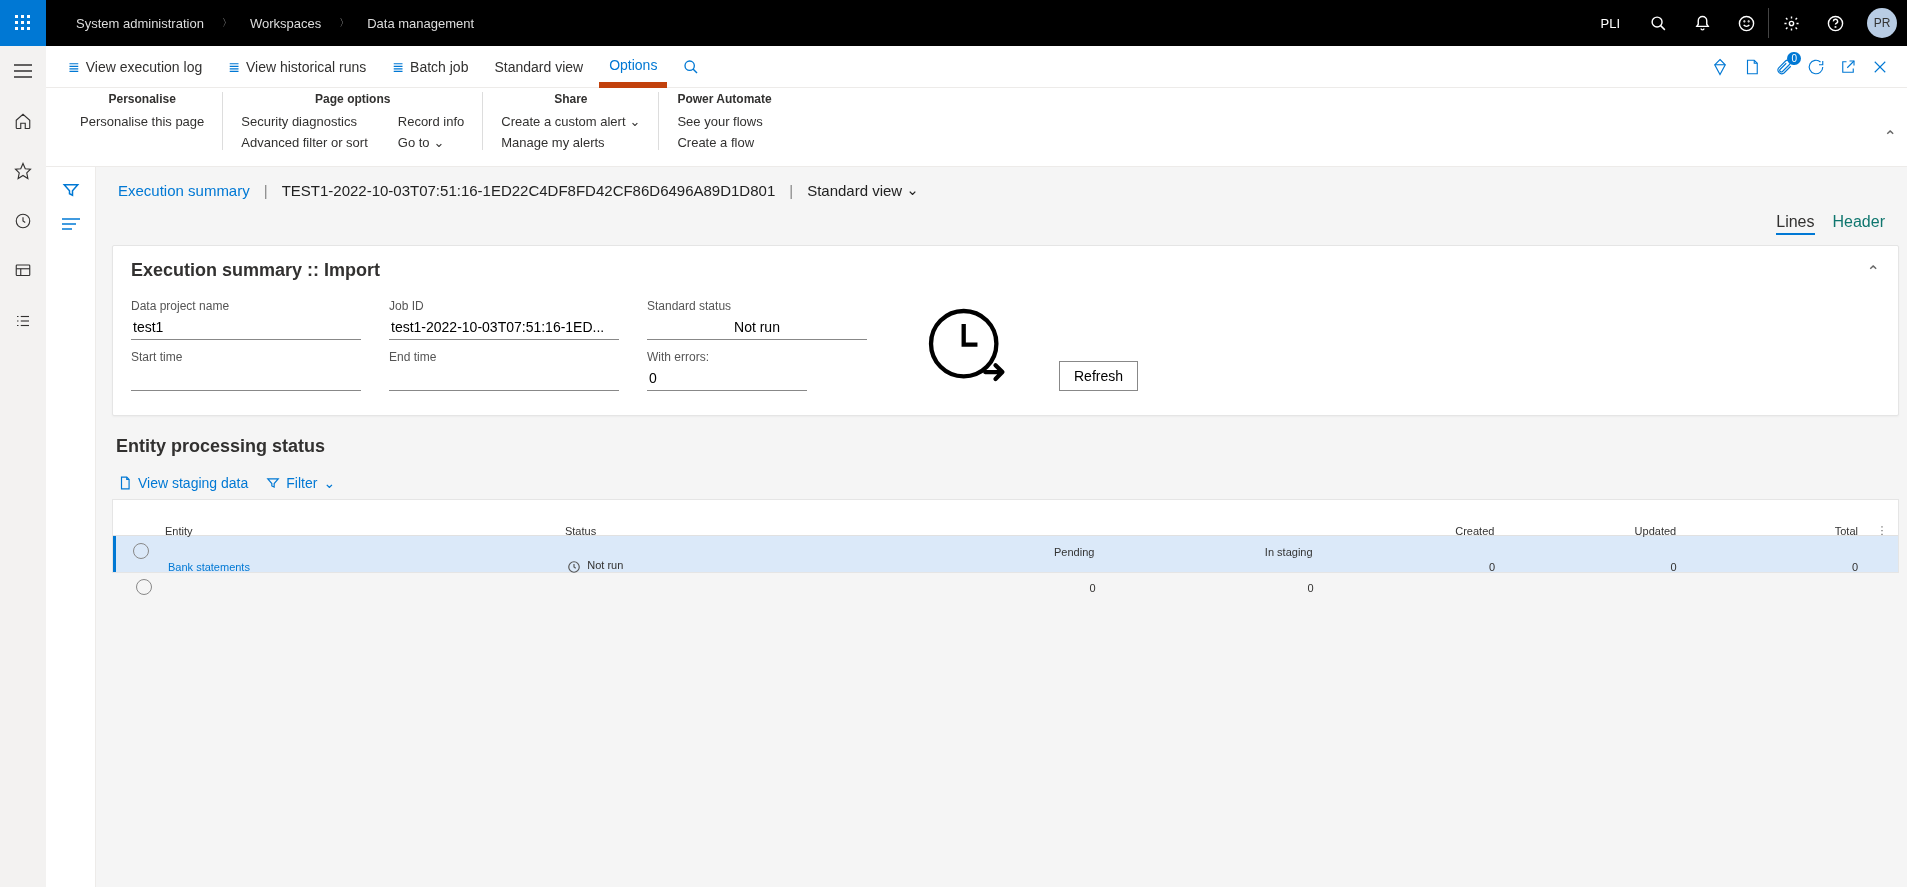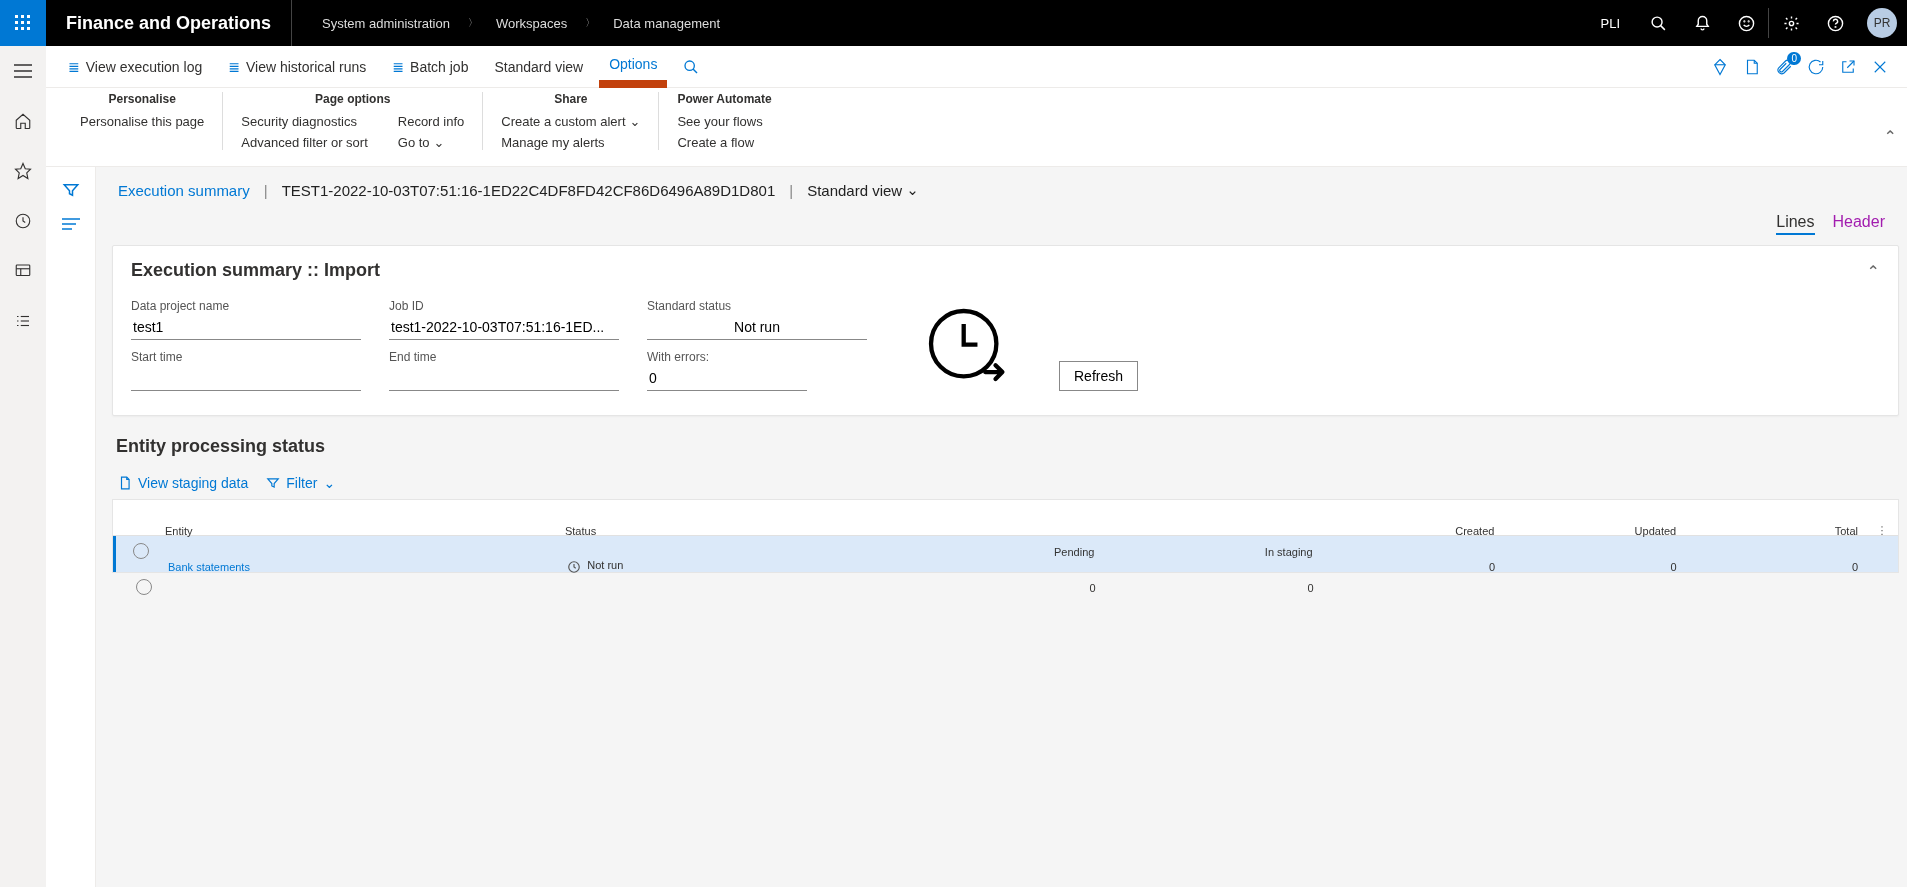--- a/index.html
+++ b/index.html
@@ -21,21 +21,21 @@
 
 .shell { display: flex; height: calc(100% - 46px); }
 .leftnav { width: 46px; background: #f3f2f1; display: flex; flex-direction: column; align-items: center; padding-top: 6px; gap: 12px; }
 .leftnav .navicon { width: 46px; height: 38px; display: flex; align-items: center; justify-content: center; cursor: pointer; color: #323130; }
 
 .main { flex: 1; display: flex; flex-direction: column; min-width: 0; }
 
 
 .actionbar { height: 42px; display: flex; align-items: center; border-bottom: 1px solid #edebe9; padding: 0 12px; gap: 6px; }
 .act-btn { display: flex; align-items: center; gap: 6px; padding: 4px 10px; font-size: 14px; cursor: pointer; white-space: nowrap; }
-.act-btn.active { color: #0078d4; border-bottom: 8px solid #c2410c; padding-bottom: 1px; height: 42px; }
+.act-btn.active { color: #0078d4; border-bottom: 6px solid #c2410c; padding-bottom: 1px; height: 42px; }
 .act-btn .list-icon { color: #0078d4; }
 .actionbar-right { margin-left: auto; display: flex; align-items: center; gap: 14px; padding-right: 6px; }
 .actionbar-right .aicon { cursor: pointer; color: #0078d4; display: flex; align-items: center; position: relative; }
 .badge { position: absolute; top: -6px; right: -8px; background: #0078d4; color: #fff; border-radius: 8px; font-size: 10px; padding: 0 4px; line-height: 13px; }
 
 
 .ribbon { display: flex; padding: 4px 16px 16px 16px; border-bottom: 1px solid #edebe9; position: relative; }
 .ribbon-group { padding: 0 18px; border-right: 1px solid #ddd; }
 .ribbon-group:last-of-type { border-right: none; }
 .ribbon-group h4 { font-size: 12px; font-weight: 600; text-align: center; margin-bottom: 8px; }
@@ -50,21 +50,21 @@
 .content-side .cicon { color: #0078d4; cursor: pointer; }
 .content-main { flex: 1; overflow: auto; padding: 0 8px 16px 16px; min-width: 0; }
 
 .page-header { display: flex; align-items: center; padding: 14px 6px 10px 6px; gap: 14px; font-size: 15px; }
 .page-header .title-link { color: #0078d4; cursor: pointer; }
 .page-header .pipe { color: #888; }
 .page-header .jobid { color: #222; }
 .page-header .view-sel { color: #222; cursor: pointer; display: flex; align-items: center; gap: 4px; }
 
 .view-tabs { display: flex; justify-content: flex-end; gap: 18px; padding: 4px 14px 10px 0; font-size: 16px; }
-.view-tabs .vtab { cursor: pointer; color: #a21caf; }
+.view-tabs .vtab { cursor: pointer; color: #0f766e; }
 .view-tabs .vtab.active { color: #323130; border-bottom: 2px solid #0078d4; padding-bottom: 2px; font-weight: 400; }
 
 .panel { background: #fff; border: 1px solid #e5e5e5; border-radius: 2px; margin-bottom: 20px; padding: 14px 18px 24px 18px; box-shadow: 0 1px 2px rgba(0,0,0,0.04); }
 .panel-header { display: flex; align-items: flex-end; justify-content: space-between; margin-bottom: 14px; }
 .panel-header h3 { font-size: 18px; font-weight: 600; }
 .panel-header .collapse { color: #666; cursor: pointer; }
 
 .form-row { display: flex; gap: 28px; align-items: flex-end; }
 .form-col { width: 230px; }
 .field-label { font-size: 12px; color: #555; margin-bottom: 2px; margin-top: 10px; }
@@ -107,21 +107,20 @@
           <rect x="12" y="0" width="3" height="3"></rect>
           <rect x="0" y="6" width="3" height="3"></rect>
           <rect x="6" y="6" width="3" height="3"></rect>
           <rect x="12" y="6" width="3" height="3"></rect>
           <rect x="0" y="12" width="3" height="3"></rect>
           <rect x="6" y="12" width="3" height="3"></rect>
           <rect x="12" y="12" width="3" height="3"></rect>
         </g>
       </svg>
   </div>
-  <div class="app-title">Finance and Operations</div>
   <div class="breadcrumb">
     <span class="crumb">System administration</span>
     <span class="chev">〉</span>
     <span class="crumb">Workspaces</span>
     <span class="chev">〉</span>
     <span class="crumb">Data management</span>
   </div>
   <div class="topbar-right">
     <div class="env">PLI</div>
     <div class="ticon">

